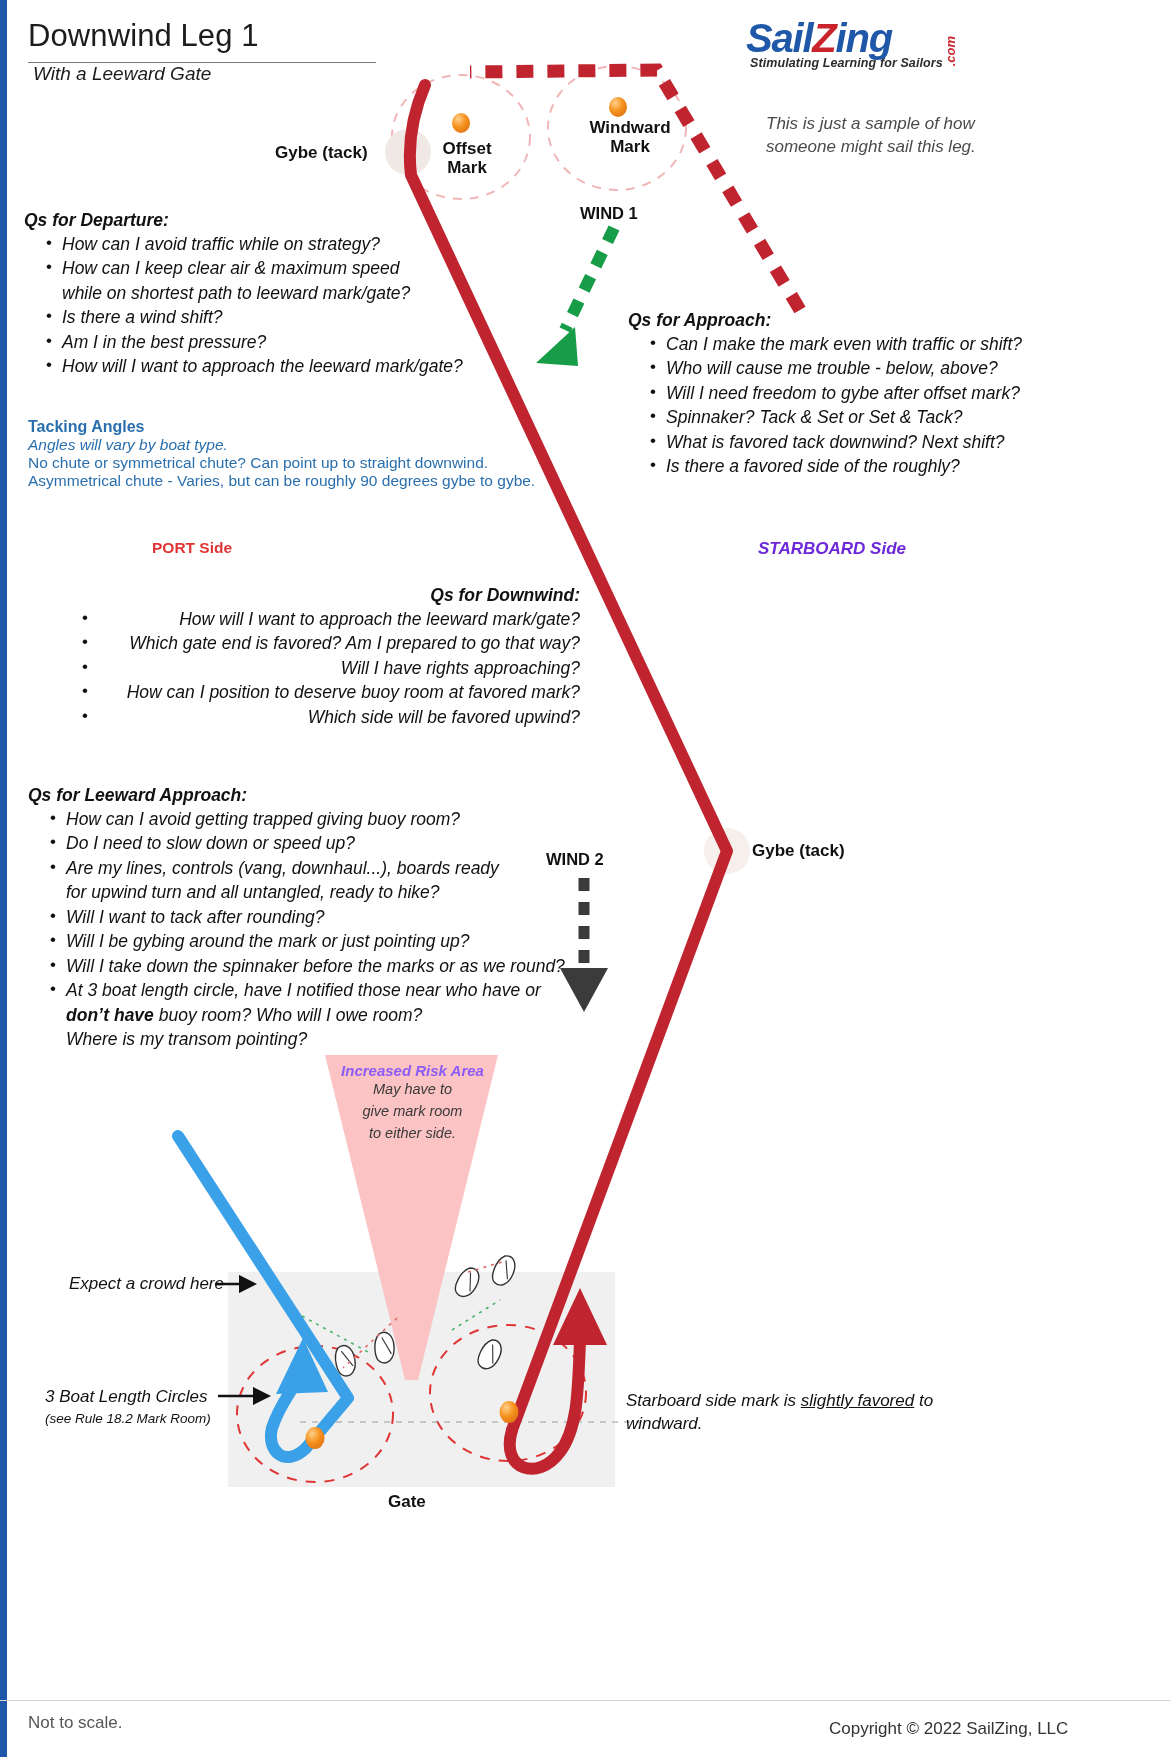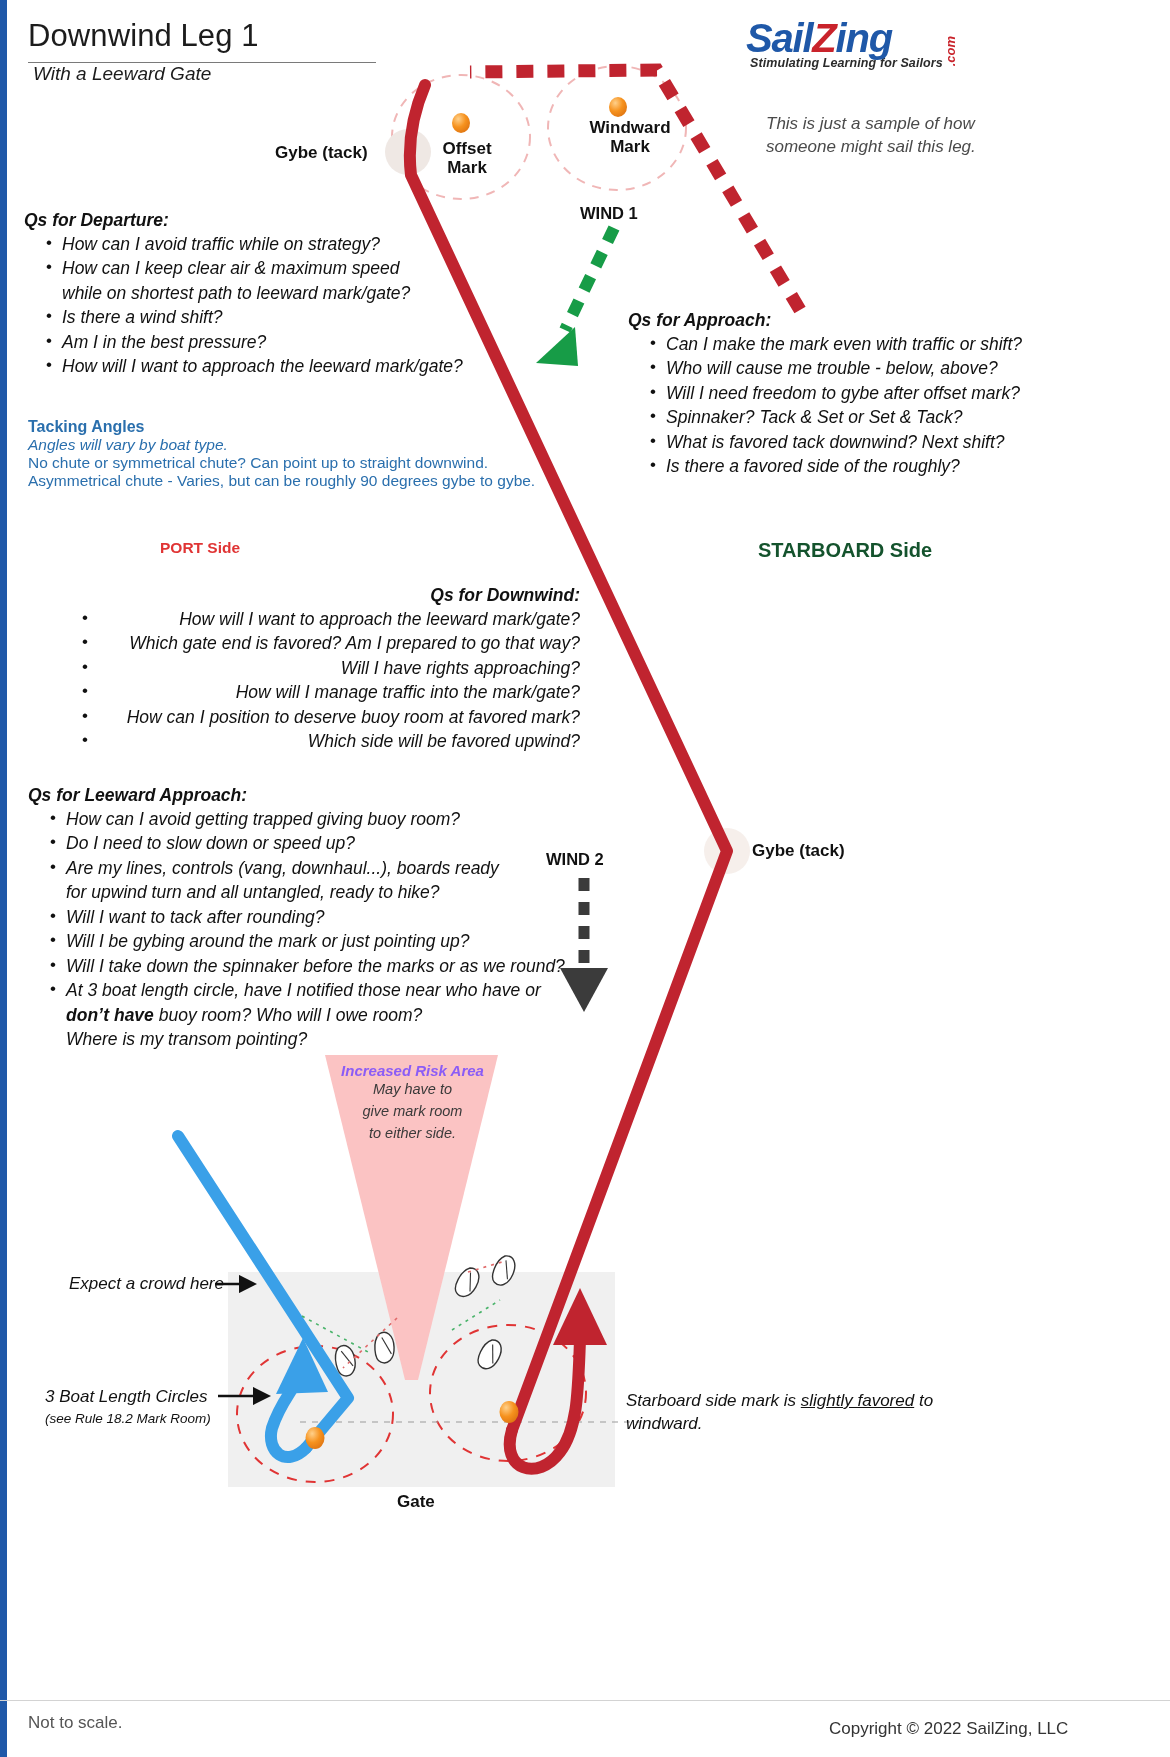--- a/index.html
+++ b/index.html
@@ -45,22 +45,22 @@
   #qs-downwind{left:60px;top:585px;width:520px;text-align:right;}
   #qs-leeward{left:28px;top:785px;width:570px;}
 
   
   #tacking{left:28px;top:418px;width:560px;color:#2a6fad;}
   #tacking .t-head{font-size:16px;font-weight:bold;}
   #tacking .t-ital{font-size:15.5px;font-style:italic;}
   #tacking .t-line{font-size:15.5px;}
 
   
-  #port-side{left:152px;top:539px;font-size:15.5px;font-weight:bold;color:#e03434;margin-left:8px;}
-  #starboard-side{left:758px;top:539px;font-size:20px;font-weight:bold;color:#14532d;}
+  #port-side{left:152px;top:539px;font-size:15.5px;font-weight:bold;color:#e03434;}
+  #starboard-side{left:758px;top:539px;font-size:17px;font-weight:bold;color:#6d28d9;font-style:italic;}
 
   
   .marklabel{font-size:17px;font-weight:bold;color:#111;text-align:center;line-height:1.12;}
   #offset-label{left:428px;top:139px;width:78px;}
   #windward-label{left:572px;top:118px;width:116px;}
   #gybe-top{left:275px;top:143px;font-size:17px;font-weight:bold;color:#111;}
   #gybe-right{left:752px;top:841px;font-size:17px;font-weight:bold;color:#111;}
   #wind1-label{left:580px;top:204px;font-size:16.5px;font-weight:bold;color:#111;}
   #wind2-label{left:546px;top:850px;font-size:16.5px;font-weight:bold;color:#111;}
 
@@ -69,21 +69,21 @@
   #risk-text .rhead{font-size:15px;font-weight:bold;font-style:italic;color:#8b5cf6;}
   #risk-text .rline{font-size:14.5px;font-style:italic;color:#3a3a3a;line-height:1.5;}
 
   
   #crowd-note{left:45px;top:1274px;font-size:17px;font-style:italic;color:#111;margin-left:24px;}
   #circles-note{left:45px;top:1387px;font-size:17px;font-style:italic;color:#111;}
   #circles-sub{left:45px;top:1411px;font-size:13.5px;font-style:italic;color:#111;}
   #starboard-note{left:626px;top:1389px;width:330px;font-size:17px;font-style:italic;
      color:#111;line-height:1.38;}
   #starboard-note u{text-decoration:underline;}
-  #gate-label{left:388px;top:1492px;font-size:17px;font-weight:bold;color:#111;margin-left:9px;}
+  #gate-label{left:388px;top:1492px;font-size:17px;font-weight:bold;color:#111;}
 
   
   #footer-rule{left:0;top:1700px;width:1170px;height:1px;background:#d3d3d3;}
   #not-to-scale{left:28px;top:1713px;font-size:17px;color:#555;}
   #copyright{left:829px;top:1719px;font-size:17px;color:#333;}
   #left-bar{left:0;top:0;width:7px;height:1757px;background:#1f58a8;}
 </style>
 </head>
 <body>
 
@@ -219,21 +219,20 @@
 
   <div class="abs" id="port-side">PORT Side</div>
   <div class="abs" id="starboard-side">STARBOARD Side</div>
 
   <div class="abs" id="qs-downwind">
     <div class="qhead">Qs for Downwind:</div>
     <ul class="qlist">
       <li>How will I want to approach the leeward mark/gate?</li>
       <li>Which gate end is favored? Am I prepared to go that way?</li>
       <li>Will I have rights approaching?</li>
-      <li>How will I manage traffic into the mark/gate?</li>
       <li>How can I position to deserve buoy room at favored mark?</li>
       <li>Which side will be favored upwind?</li>
     </ul>
   </div>
 
   <div class="abs" id="qs-leeward">
     <div class="qhead">Qs for Leeward Approach:</div>
     <ul class="qlist">
       <li>How can I avoid getting trapped giving buoy room?</li>
       <li>Do I need to slow down or speed up?</li>

